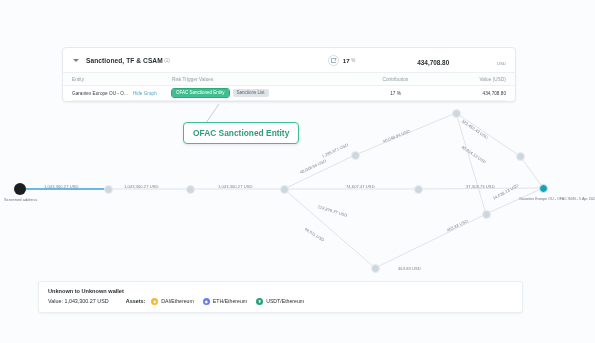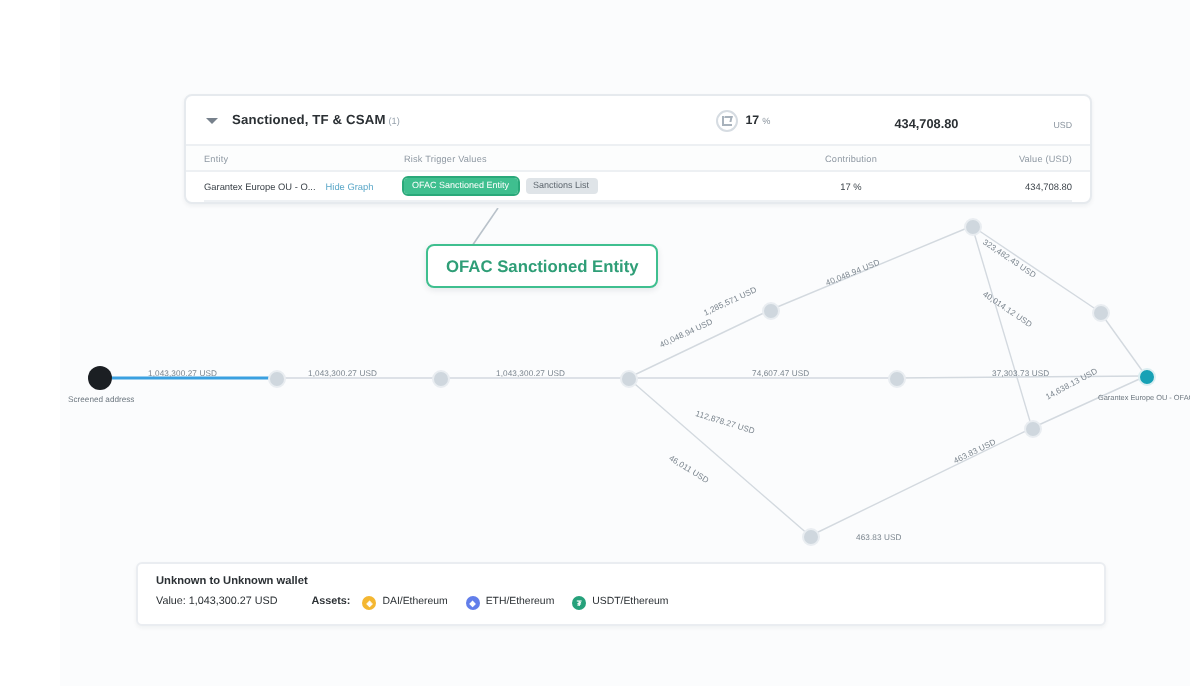--- a/index.html
+++ b/index.html
@@ -14,21 +14,20 @@
     overflow: hidden;
     font-family: "Liberation Sans", sans-serif;
     color: #2b3034;
   }
 
   
   #page {
     position: absolute;
     inset: 0;
     background: #fef9c3;
-    margin-left: 30px;
   }
   #canvas-white {
     position: absolute;
     left: 0; top: 0;
     width: 595px; height: 343px;
     background: #fbfcfd;
   }
 
   
   #risk-panel {

